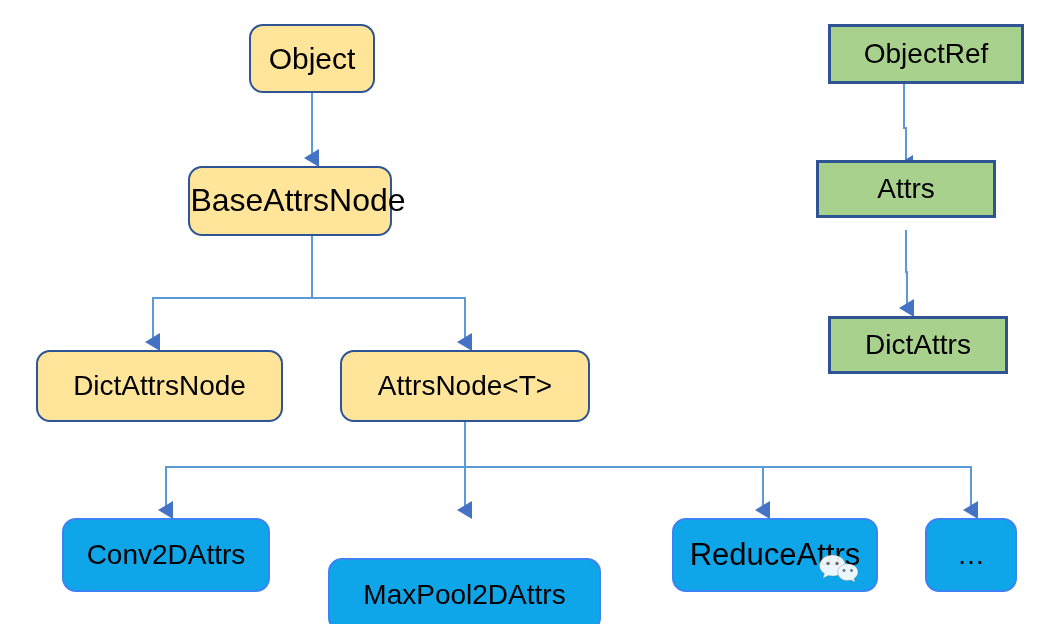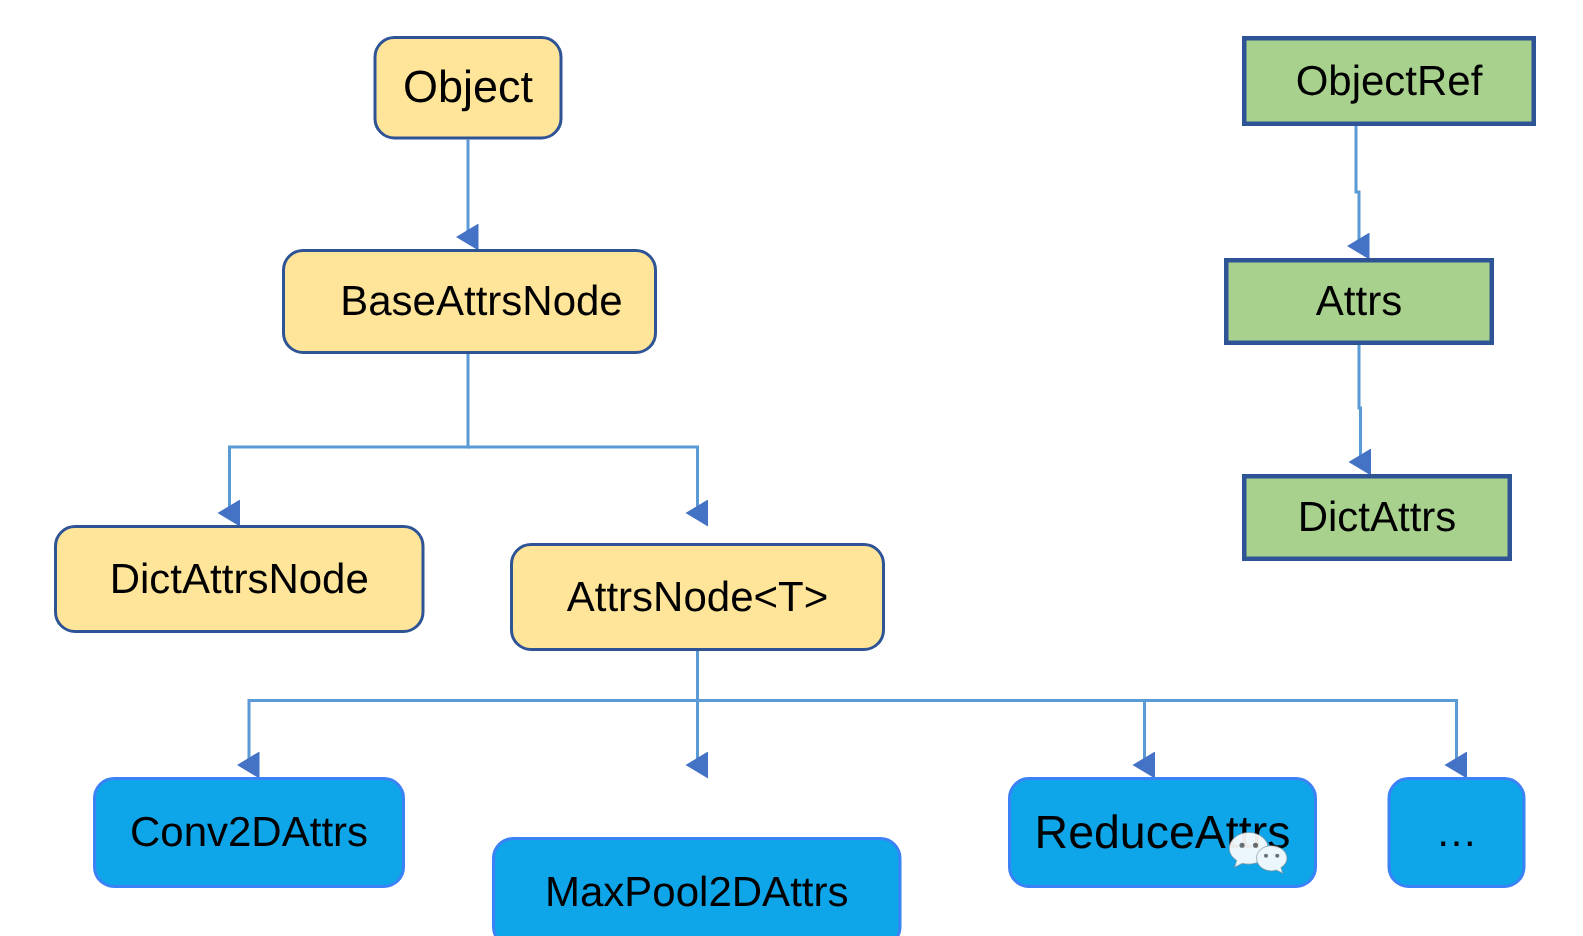--- a/index.html
+++ b/index.html
@@ -101,29 +101,29 @@
       <path d="M904,84 L904,128 L906,128 L906,164"></path>
 
       <path d="M906,230 L906,272 L907,272 L907,308"></path>
     </g>
   </svg>
 
   <div class="node node-yellow" style="left:249px;top:24px;width:126px;height:69px;font-size:30px;">
     <span>Object</span>
   </div>
 
-  <div class="node node-yellow" style="left:188px;top:166px;width:250px;height:70px;font-size:28px;padding-left:16px;">
+  <div class="node node-yellow" style="left:188px;top:166px;width:204px;height:70px;font-size:32px;padding-left:16px;">
     <span>BaseAttrsNode</span>
   </div>
 
   <div class="node node-yellow" style="left:36px;top:350px;width:247px;height:72px;font-size:28px;">
     <span>DictAttrsNode</span>
   </div>
 
-  <div class="node node-yellow" style="left:340px;top:362px;width:250px;height:72px;font-size:28px;">
+  <div class="node node-yellow" style="left:340px;top:350px;width:250px;height:72px;font-size:28px;">
     <span>AttrsNode&lt;T&gt;</span>
   </div>
 
   <div class="node node-blue" style="left:62px;top:518px;width:208px;height:74px;font-size:28px;">
     <span>Conv2DAttrs</span>
   </div>
 
   <div class="node node-blue" style="left:328px;top:518px;width:273px;height:74px;font-size:28px;margin-top:40px;">
     <span>MaxPool2DAttrs</span>
   </div>
@@ -133,21 +133,21 @@
   </div>
 
   <div class="node node-blue" style="left:925px;top:518px;width:92px;height:74px;font-size:28px;">
     <span>…</span>
   </div>
 
   <div class="node node-green" style="left:828px;top:24px;width:196px;height:60px;font-size:28px;">
     <span>ObjectRef</span>
   </div>
 
-  <div class="node node-green" style="left:816px;top:172px;width:180px;height:58px;font-size:28px;">
+  <div class="node node-green" style="left:816px;top:160px;width:180px;height:58px;font-size:28px;">
     <span>Attrs</span>
   </div>
 
   <div class="node node-green" style="left:828px;top:316px;width:180px;height:58px;font-size:28px;">
     <span>DictAttrs</span>
   </div>
 
   <div class="watermark" style="left:818px;top:552px;">
     <span class="wm-logo">
       <svg width="42" height="34" viewBox="0 0 42 34" xmlns="http://www.w3.org/2000/svg">

